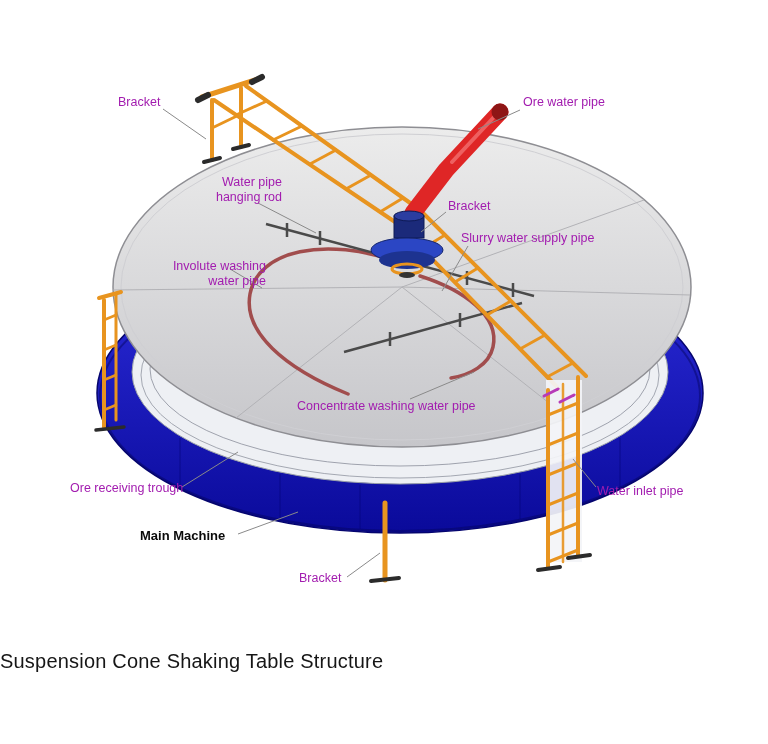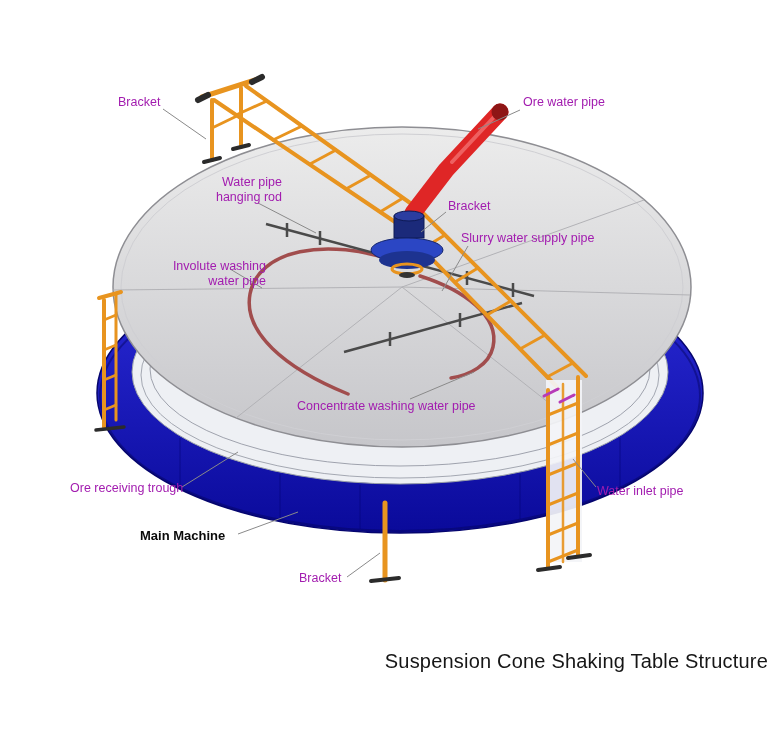--- a/index.html
+++ b/index.html
@@ -22,21 +22,21 @@
   .l-feeder          { left:448px; top:199px; }
   .l-involute        { left:144px; top:259px; width:122px; }
   .l-slurry          { left:461px; top:231px;text-align:right; }
   .l-concentrate     { left:297px; top:399px; }
   .l-trough          { left:70px;  top:481px; }
   .l-water-inlet     { left:597px; top:484px;text-align:right; }
   .l-main-machine    { left:140px; top:528px; font-weight:700; font-size:13px; color:#0a0a0a; }
   .l-bracket-bottom  { left:299px; top:571px; }
   .fig-title {
     position:absolute; left:0; right:0; top:650px;
-    text-align:right; font-size:20px; font-weight:500;
+    text-align:left; font-size:20px; font-weight:500;
     letter-spacing:.2px; color:#161616;
   }
 </style>
 </head>
 <body>
 
 <div class="figure">
 
   <svg class="scene" width="768" height="744" viewBox="0 0 768 744">
     <defs>

